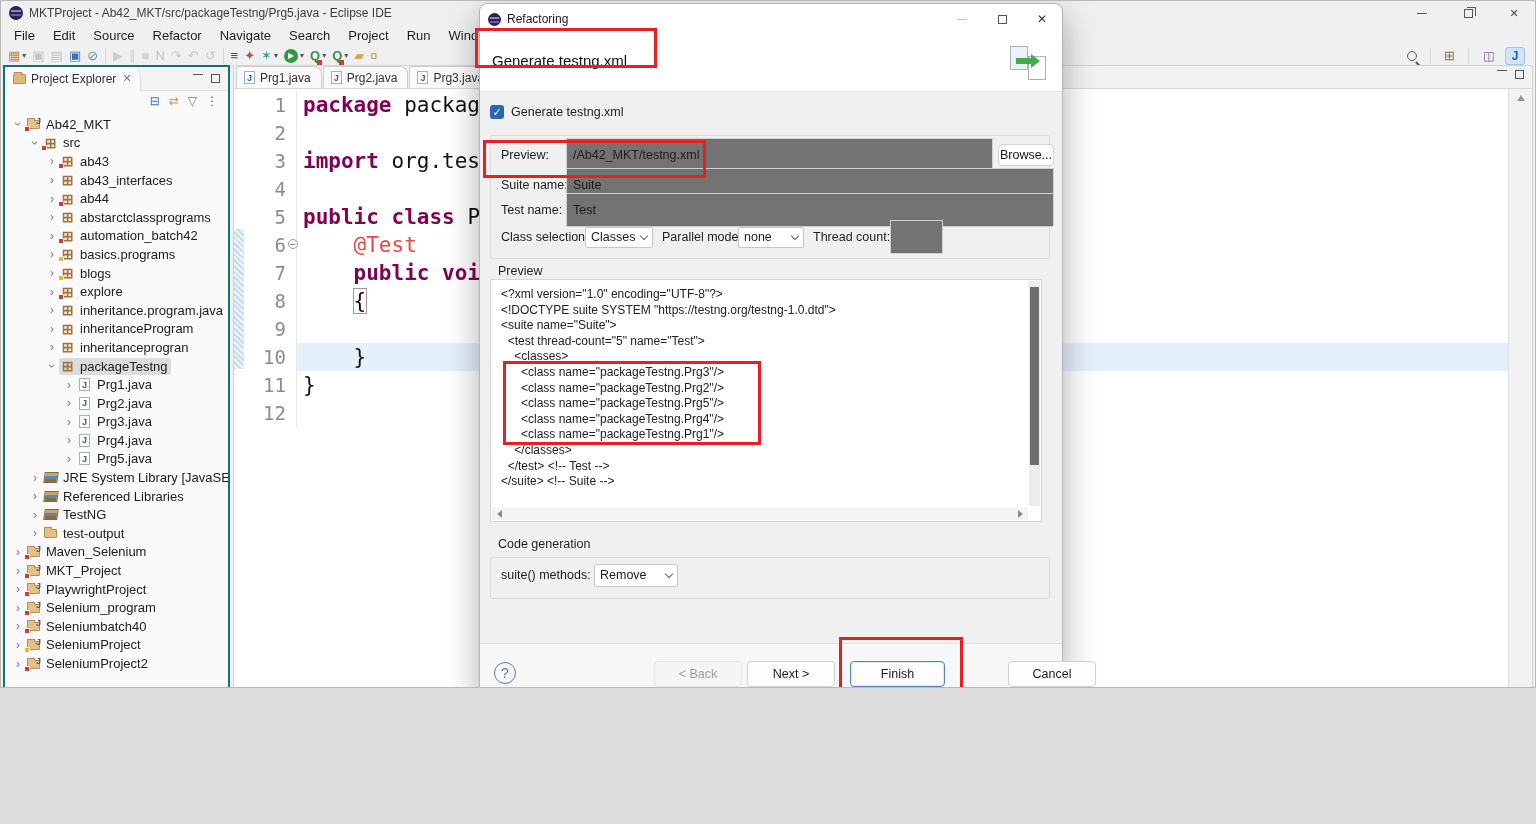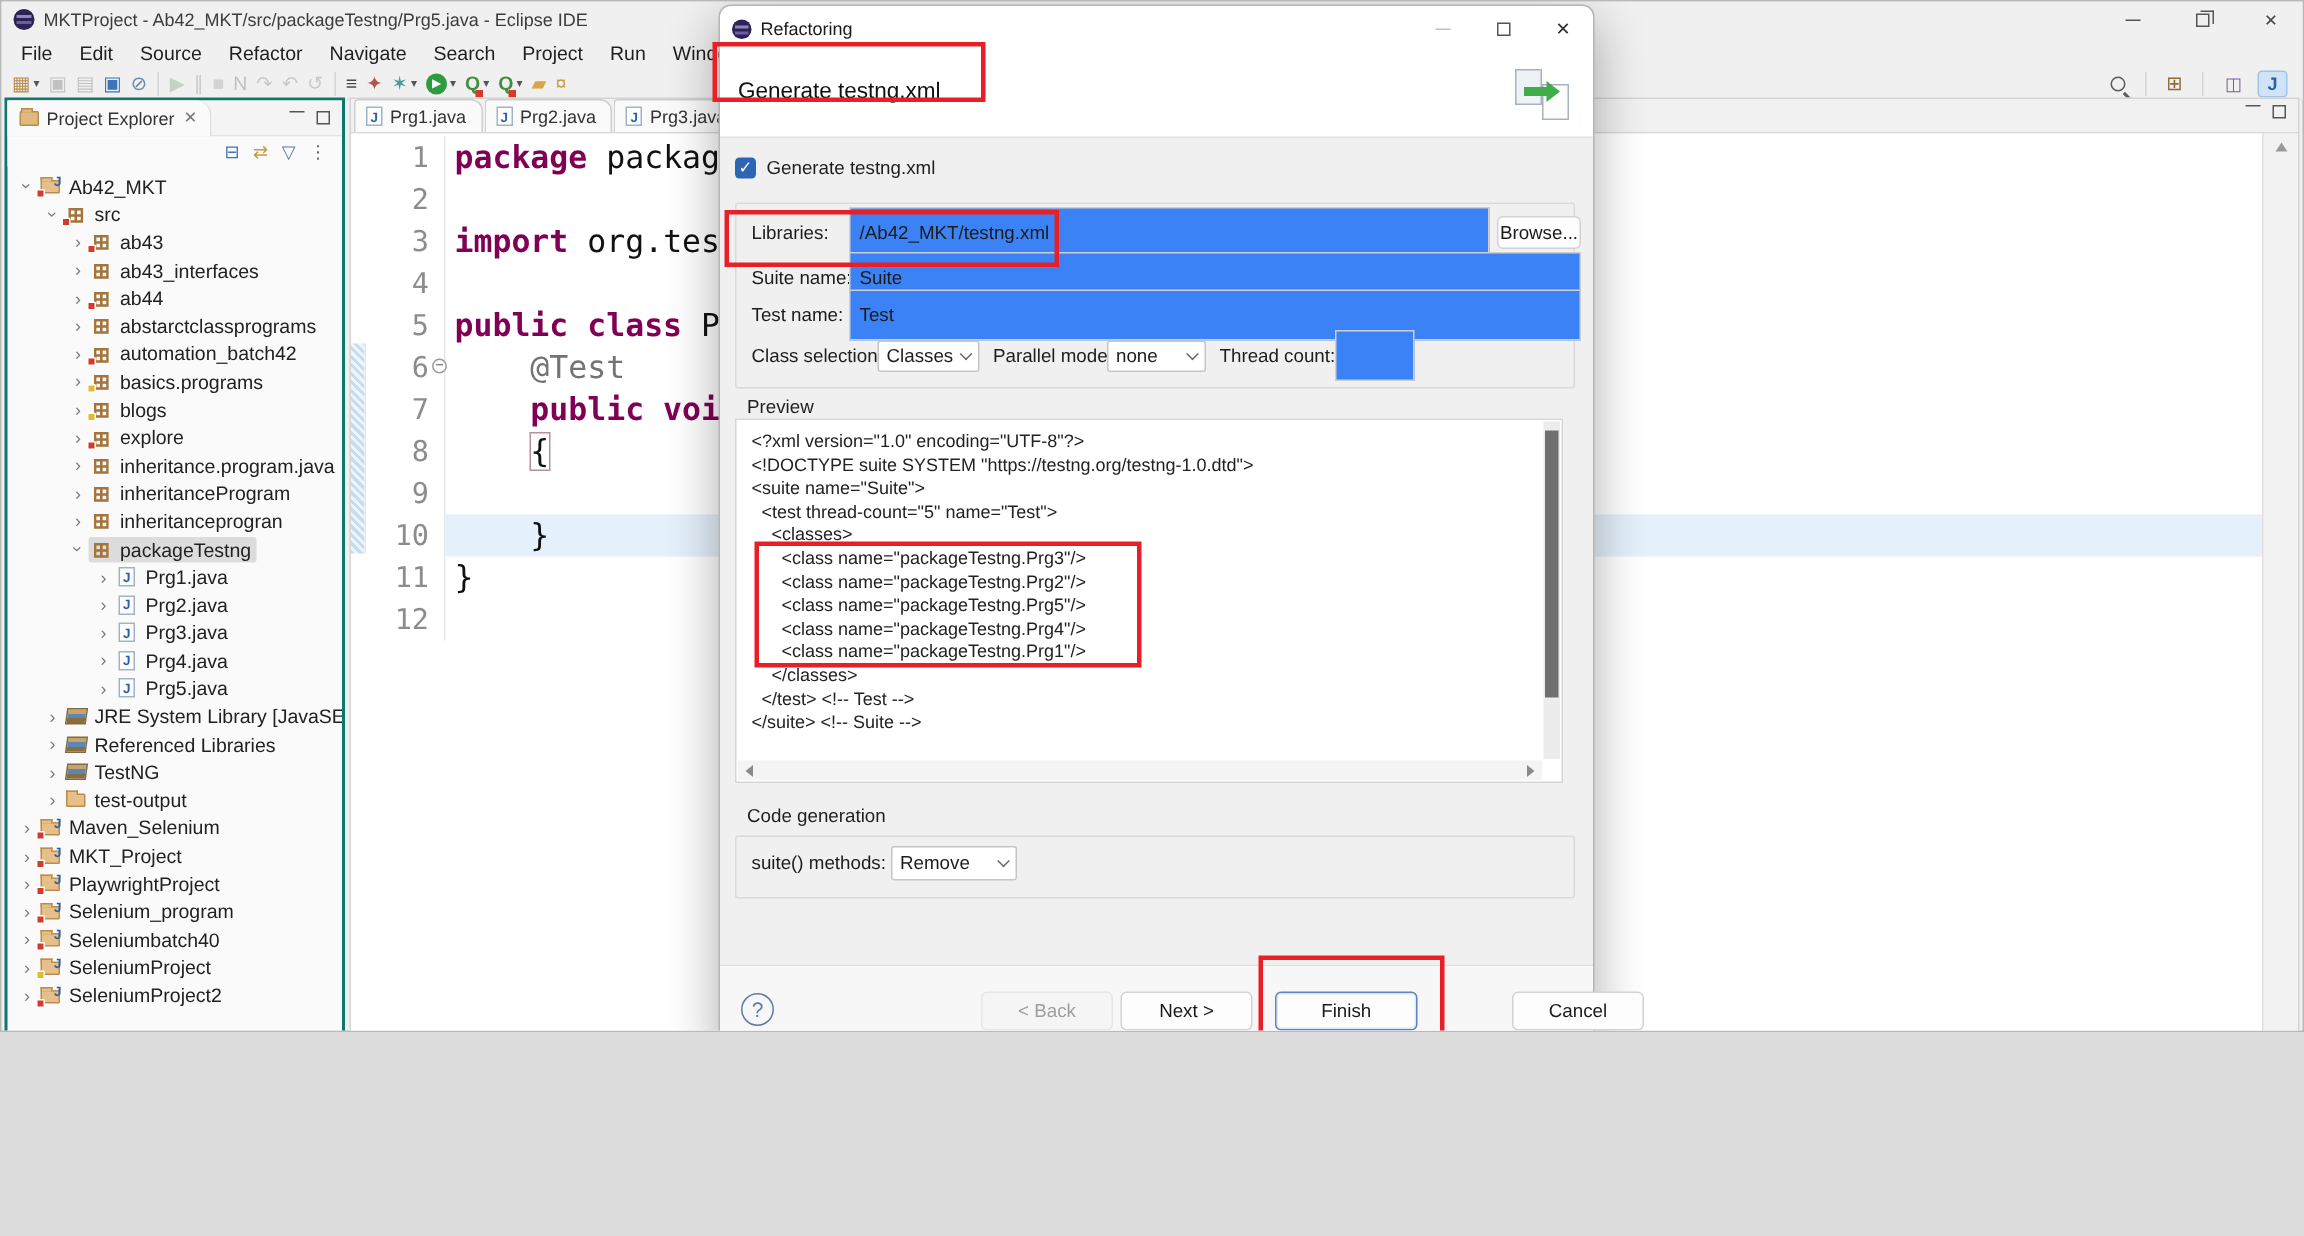--- a/index.html
+++ b/index.html
@@ -76,21 +76,21 @@
   .range-strip { position:absolute; left:0; width:10px; background:repeating-linear-gradient(45deg,#c7dcf1 0 2px,#edf4fb 2px 4px); border-right:1px solid #dde8f2; }
   .code-lines { position:absolute; left:10px; top:2px; right:0; font-family:"DejaVu Sans Mono", monospace; font-size:21px; }
   .code-line { height:28px; display:flex; align-items:center; }
   .ln { width:52px; text-align:right; padding-right:10px; color:#8c8c8c; font-size:19px; flex:none; position:relative; }
   .fold { position:absolute; right:-2px; top:5px; width:10px; height:10px; border:1px solid #9a9a9a; border-radius:50%; background:#fff; color:#666; font-size:9px; line-height:8px; text-align:center; }
   .lndiv { width:1px; background:#e6e6e6; align-self:stretch; flex:none; }
   .codewrap { flex:1; white-space:pre; padding-left:6px; align-self:stretch; display:flex; align-items:center; }
   .code-line.current .codewrap { background:#e4f0fb; }
   .seg.k { color:#7f0055; font-weight:bold; }
   .seg.p { color:#111; }
-  .seg.a { color:#737373; }
+  .seg.a { color:#ef4444; }
   .brace-box { outline:1px solid #b4909e; }
   .ed-vscroll { position:absolute; right:0; top:23px; width:24px; bottom:16px; background:#f2f2f2; border-left:1px solid #e0e0e0; }
   .arr { width:0; height:0; border-left:4px solid transparent; border-right:4px solid transparent; margin:6px auto; }
   .arr.up { border-bottom:6px solid #9a9a9a; }
   .arr.dn { border-top:6px solid #9a9a9a; position:absolute; bottom:4px; left:8px; }
   .ed-hscroll { position:absolute; left:0; bottom:0; right:24px; height:16px; background:#f2f2f2; border-top:1px solid #e0e0e0; }
   .harr { width:0; height:0; border-top:4px solid transparent; border-bottom:4px solid transparent; position:absolute; top:4px; }
   .harr.lt { border-right:6px solid #9a9a9a; left:52px; }
   .harr.rt { border-left:6px solid #9a9a9a; right:6px; }
   
@@ -112,21 +112,21 @@
   .wiz-page.p1 { left:2px; top:2px; background:#eef2f6; }
   .wiz-page.p2 { right:2px; bottom:2px; }
   .wiz-arrow { position:absolute; left:8px; top:14px; width:16px; height:6px; background:#3fae49; }
   .wiz-arrow::after { content:""; position:absolute; right:-8px; top:-4px; border-left:9px solid #3fae49; border-top:7px solid transparent; border-bottom:7px solid transparent; }
   .dlg-body { position:absolute; left:0; top:89px; right:0; bottom:59px; }
   .chk-row { position:absolute; left:10px; top:12px; display:flex; align-items:center; font-size:12.5px; }
   .chk { width:14px; height:14px; background:#2d65b4; border-radius:3px; color:#fff; font-size:11px; line-height:14px; text-align:center; margin-right:7px; }
   .group { position:absolute; border:1px solid #dadada; border-radius:2px; }
   .g1 { left:10px; top:42px; width:560px; height:124px; }
   .frow { position:absolute; display:flex; align-items:center; font-size:12.5px; color:#1c1c1c; }
-  .tinput { background:#3b82f6; border:1px solid #cfcfcf; height:20px; font-size:12.5px; padding:16px 6px; display:flex; align-items:center; color:#1c1c1c; }
+  .tinput { background:#737373; border:1px solid #cfcfcf; height:20px; font-size:12.5px; padding:16px 6px; display:flex; align-items:center; color:#1c1c1c; }
   .btn { background:#fdfdfd; border:1px solid #d2d2d2; border-radius:4px; font-size:12.5px; color:#1a1a1a; display:flex; align-items:center; justify-content:center; }
   .combo { background:#fff; border:1px solid #c6c6c6; border-radius:2px; height:21px; font-size:12.5px; padding:0 5px; display:flex; align-items:center; }
   .chev { width:6px; height:6px; border-right:1.4px solid #666; border-bottom:1.4px solid #666; transform:rotate(45deg); margin-left:auto; margin-bottom:2px; }
   .preview-label { position:absolute; left:18px; top:171px; font-size:12.5px; }
   .preview-box { position:absolute; left:10px; top:186px; width:552px; height:243px; background:#fff; border:1px solid #d6d6d6; }
   .xml-lines { position:absolute; left:10px; top:7px; right:18px; font-size:12px; line-height:15.6px; color:#222; }
   .xml-line { white-space:pre; }
   .pv-vscroll { position:absolute; right:1px; top:1px; width:11px; bottom:15px; background:#ececec; }
   .pv-vthumb { position:absolute; left:1px; right:1px; top:6px; height:178px; background:#6f6f6f; }
   .pv-hscroll { position:absolute; left:1px; right:13px; bottom:1px; height:13px; background:#f4f4f4; }
@@ -676,21 +676,21 @@
       </span>
     </div>
     <div class="dlg-body">
       <div class="chk-row">
         <span class="chk">✓</span>
         <span>Generate testng.xml</span>
       </div>
 
       <div class="group g1">
         <div class="frow" style="left:10px; top:12px; width:540px;">
-          <span>Libraries:</span>
+          <span>Preview:</span>
           <span class="tinput" style="position:absolute; left:65px; width:427px;">/Ab42_MKT/testng.xml</span>
           <span class="btn" style="position:absolute; left:497px; width:56px; height:22px;">Browse...</span>
         </div>
         <div class="frow" style="left:10px; top:42px; width:540px;">
           <span>Suite name:</span>
           <span class="tinput" style="position:absolute; left:65px; width:488px; height:19px;">Suite</span>
         </div>
         <div class="frow" style="left:10px; top:67px; width:540px;">
           <span>Test name:</span>
           <span class="tinput" style="position:absolute; left:65px; width:488px; height:19px;">Test</span>

